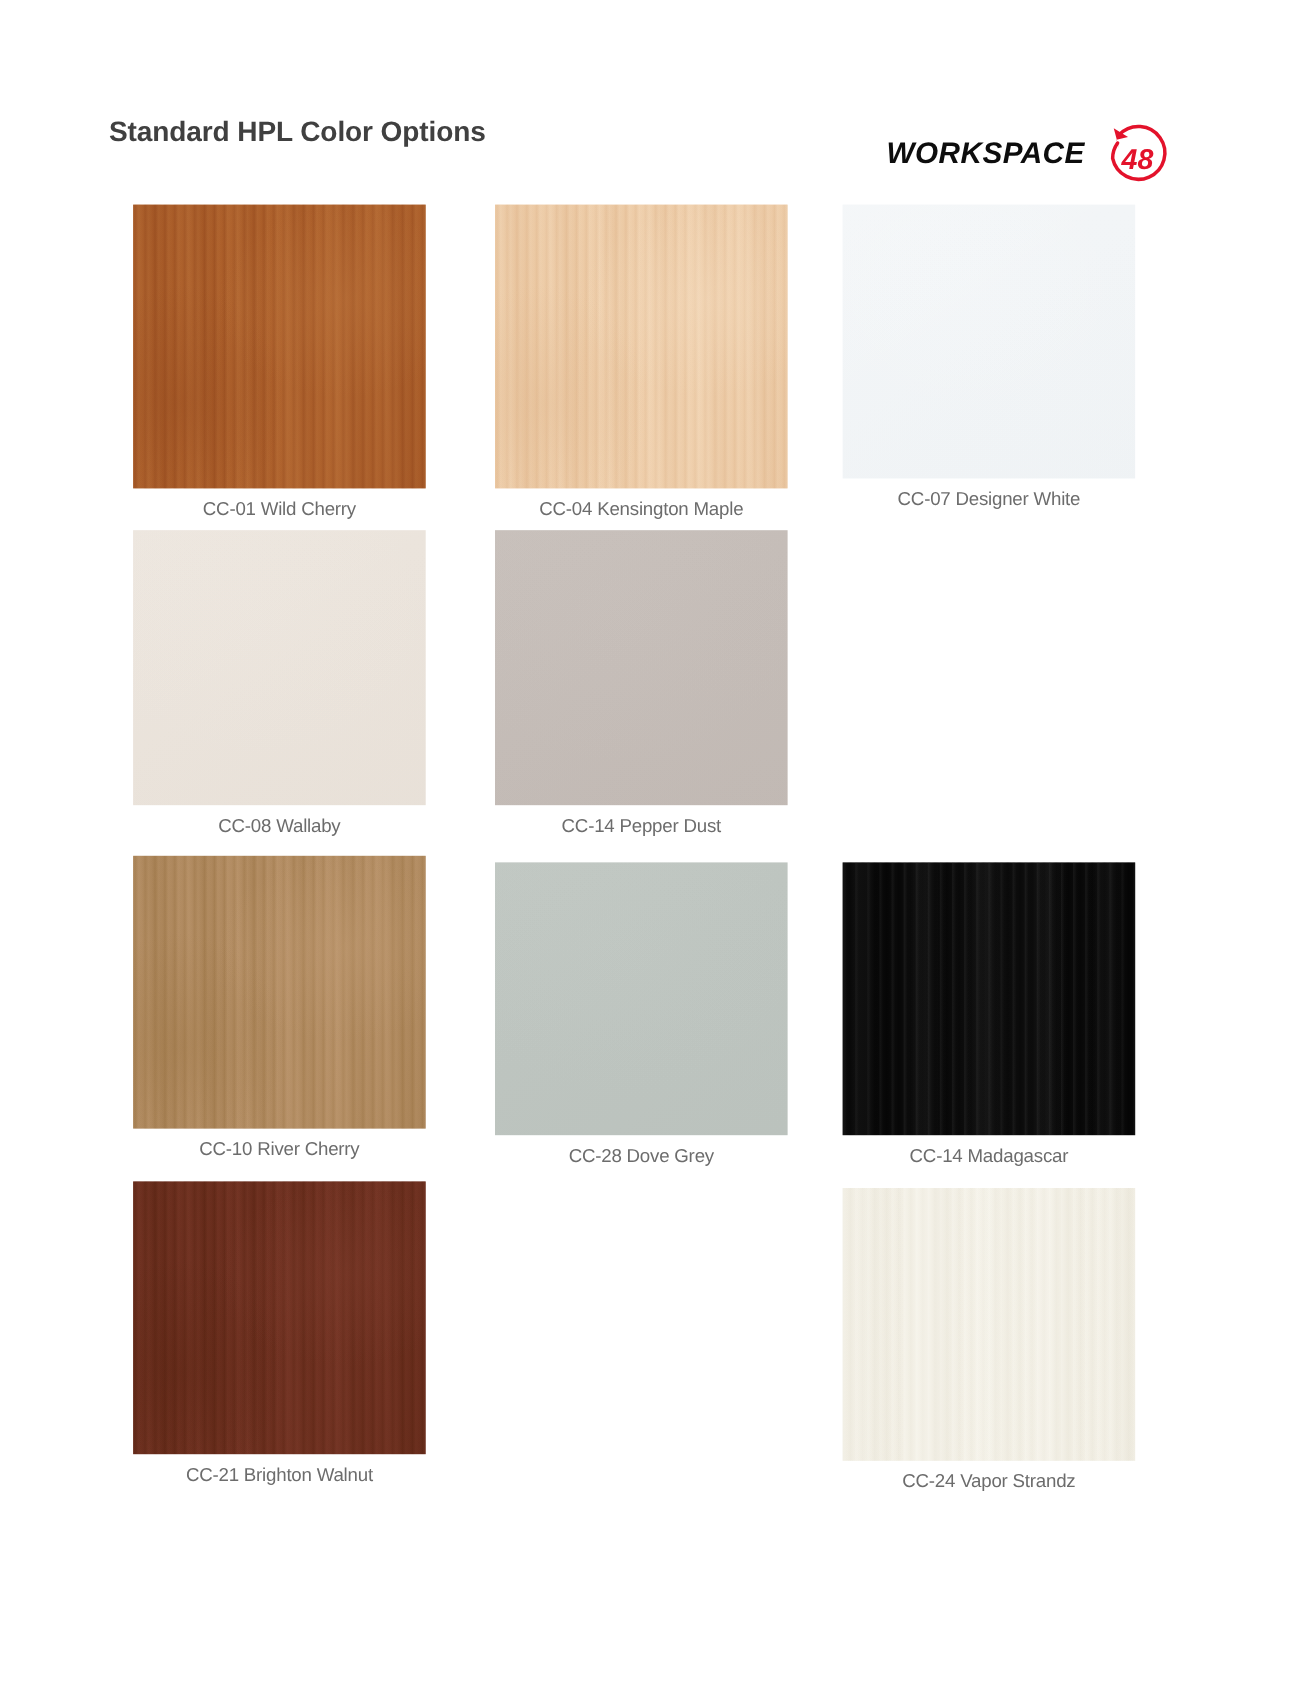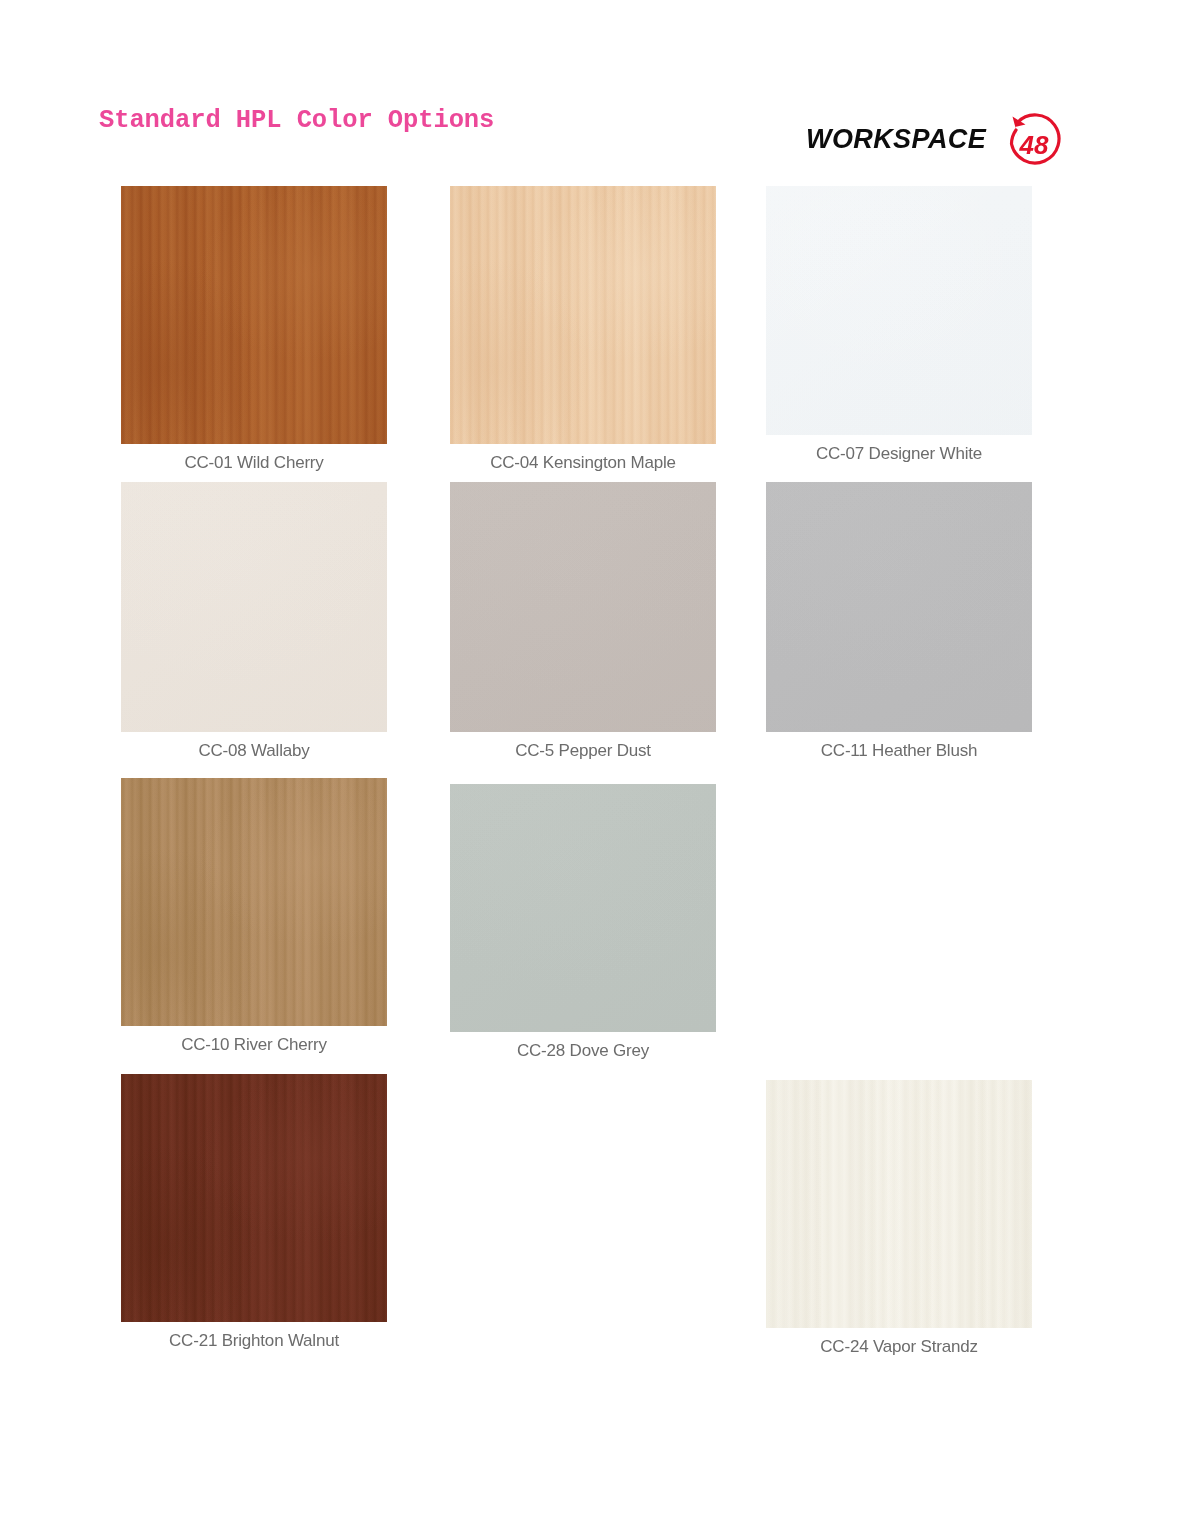--- a/index.html
+++ b/index.html
@@ -29,24 +29,23 @@
     left: 0;
     width: 1187px;
     height: 72px;
   }
   .page-title {
     position: absolute;
     left: 99px;
     top: 8px;
     font-size: 25.5px;
     font-weight: bold;
-    color: #ec4899;
+    color: #404040;
     letter-spacing: -0.1px;
     white-space: nowrap;
-    font-family: Liberation Mono, monospace;
   }
 
   .logo {
     position: absolute;
     left: 806px;
     top: 14px;
     width: 262px;
     height: 56px;
   }
   .logo-word {
@@ -186,49 +185,49 @@
             <div class="sheen" style="background: linear-gradient(transparent 0%, rgba(224, 215, 205, 0.1) 100%);"></div>
         </div>
         <div class="caption">CC-08 Wallaby</div>
       </div>
       <div class="cell col-1">
         <div class="swatch" style="background: rgb(197, 189, 184);">
           <div class="grain" style="background: linear-gradient(145deg, rgba(208, 201, 196, 0.25) 0%, transparent 46%, rgba(183, 174, 168, 0.18) 100%);"></div>
             <div class="grain2" style="background: radial-gradient(90% 80% at 42% 30%, rgba(208, 201, 196, 0.15) 0%, transparent 70%);"></div>
             <div class="sheen" style="background: linear-gradient(transparent 0%, rgba(183, 174, 168, 0.1) 100%);"></div>
         </div>
-        <div class="caption">CC-5 Pepper Dust</div>
-      </div>
-      <div class="cell col-2">
-        <div class="swatch" style="background: rgb(188, 188, 189);">
-          <div class="grain" style="background: linear-gradient(145deg, rgba(199, 199, 200, 0.25) 0%, transparent 46%, rgba(176, 176, 177, 0.18) 100%);"></div>
-            <div class="grain2" style="background: radial-gradient(90% 80% at 42% 30%, rgba(199, 199, 200, 0.15) 0%, transparent 70%);"></div>
-            <div class="sheen" style="background: linear-gradient(transparent 0%, rgba(176, 176, 177, 0.1) 100%);"></div>
-        </div>
-        <div class="caption">CC-11 Heather Blush</div>
+        <div class="caption">CC-14 Pepper Dust</div>
       </div>
     </div>
 
     <div class="row row-2">
       <div class="cell col-0">
         <div class="swatch" style="background: rgb(176, 138, 96);">
           <div class="grain" style="background: repeating-linear-gradient(90deg, rgba(150, 112, 63, 0) 0px, rgba(150, 112, 63, 0.333) 2px, rgba(198, 161, 122, 0.267) 5px, rgba(150, 112, 63, 0) 9px);"></div>
             <div class="grain2" style="background: repeating-linear-gradient(88deg, rgba(198, 161, 122, 0) 0px, rgba(198, 161, 122, 0.227) 14px, rgba(150, 112, 63, 0.2) 27px, rgba(198, 161, 122, 0) 44px); opacity: 0.85;"></div>
             <div class="sheen" style="background: radial-gradient(70% 55% at 72% 34%, rgba(198, 161, 122, 0.3) 0%, transparent 62%), radial-gradient(60% 70% at 16% 70%, rgba(150, 112, 63, 0.3) 0%, transparent 60%), linear-gradient(100deg, rgba(150, 112, 63, 0.133) 0%, transparent 38%, rgba(198, 161, 122, 0.12) 70%, rgba(150, 112, 63, 0.17) 100%);"></div>
         </div>
         <div class="caption">CC-10 River Cherry</div>
       </div>
       <div class="cell col-1 offset-dn">
         <div class="swatch" style="background: rgb(190, 197, 192);">
           <div class="grain" style="background: linear-gradient(145deg, rgba(202, 208, 203, 0.25) 0%, transparent 46%, rgba(178, 186, 181, 0.18) 100%);"></div>
             <div class="grain2" style="background: radial-gradient(90% 80% at 42% 30%, rgba(202, 208, 203, 0.15) 0%, transparent 70%);"></div>
             <div class="sheen" style="background: linear-gradient(transparent 0%, rgba(178, 186, 181, 0.1) 100%);"></div>
         </div>
         <div class="caption">CC-28 Dove Grey</div>
       </div>
+      <div class="cell col-2 offset-dn">
+        <div class="swatch" style="background: rgb(10, 10, 10);">
+          <div class="grain" style="background: repeating-linear-gradient(90deg, rgba(58, 58, 58, 0) 0px, rgba(58, 58, 58, 0.3) 1px, rgba(58, 58, 58, 0) 4px, rgba(0, 0, 0, 0.333) 7px, rgba(58, 58, 58, 0) 11px);"></div>
+            <div class="grain2" style="background: repeating-linear-gradient(90deg, rgba(58, 58, 58, 0) 0px, rgba(58, 58, 58, 0.2) 18px, rgba(0, 0, 0, 0.17) 33px, rgba(58, 58, 58, 0) 56px);"></div>
+            <div class="sheen" style="background: linear-gradient(90deg, rgba(0, 0, 0, 0.2) 0%, transparent 22%, rgba(58, 58, 58, 0.08) 55%, transparent 78%, rgba(0, 0, 0, 0.2) 100%);"></div>
+        </div>
+        <div class="caption">CC-14 Madagascar</div>
+      </div>
     </div>
 
     <div class="row row-3">
       <div class="cell col-0">
         <div class="swatch" style="background: rgb(107, 46, 30);">
           <div class="grain" style="background: repeating-linear-gradient(90deg, rgba(84, 34, 15, 0) 0px, rgba(84, 34, 15, 0.333) 2px, rgba(131, 64, 48, 0.267) 5px, rgba(84, 34, 15, 0) 9px);"></div>
             <div class="grain2" style="background: repeating-linear-gradient(88deg, rgba(131, 64, 48, 0) 0px, rgba(131, 64, 48, 0.227) 14px, rgba(84, 34, 15, 0.2) 27px, rgba(131, 64, 48, 0) 44px); opacity: 0.85;"></div>
             <div class="sheen" style="background: radial-gradient(70% 55% at 72% 34%, rgba(131, 64, 48, 0.3) 0%, transparent 62%), radial-gradient(60% 70% at 16% 70%, rgba(84, 34, 15, 0.3) 0%, transparent 60%), linear-gradient(100deg, rgba(84, 34, 15, 0.133) 0%, transparent 38%, rgba(131, 64, 48, 0.12) 70%, rgba(84, 34, 15, 0.17) 100%);"></div>
         </div>
         <div class="caption">CC-21 Brighton Walnut</div>

